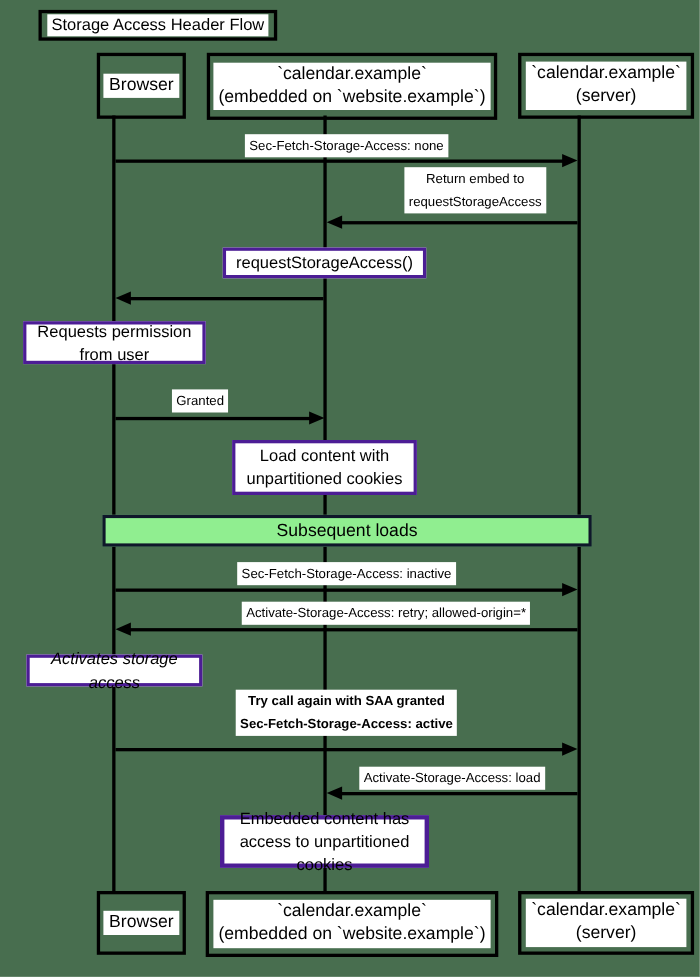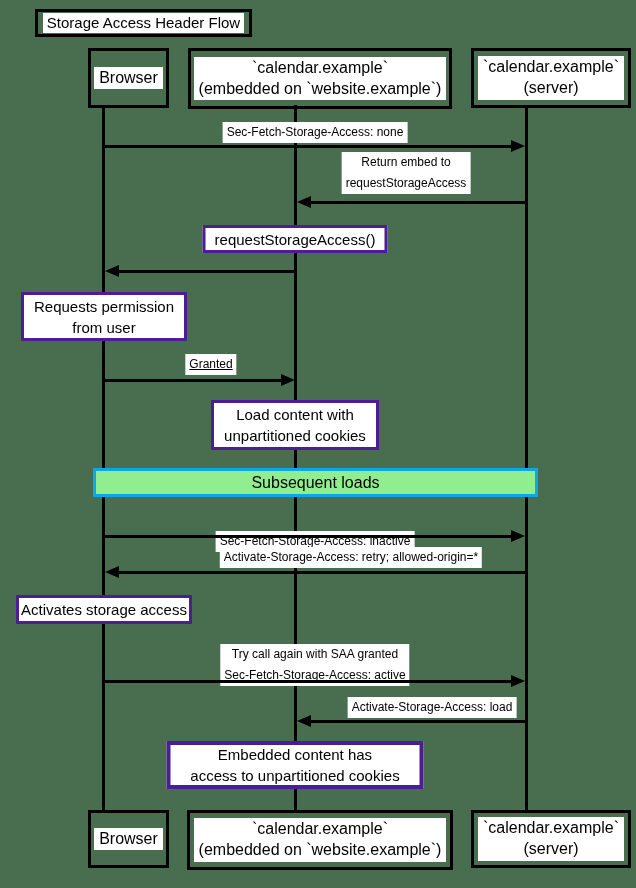--- a/index.html
+++ b/index.html
@@ -75,21 +75,21 @@
     width: 0; height: 0;
     border-top: 6px solid transparent;
     border-bottom: 6px solid transparent;
   }
   .head.right { right: -13px; border-left: 14px solid #000; }
   .head.left  { left: -13px;  border-right: 14px solid #000; }
 
   
   .band {
     position: absolute;
-    border: 3px solid #0ea5e9;
+    border: 3px solid #0f172a;
     display: flex; align-items: center; justify-content: center;
     font-size: 16px;
     background: #90EE90;
   }
 </style>
 </head>
 <body>
 
 <div id="stage" style="background: rgb(72, 110, 79);">
 
@@ -111,70 +111,70 @@
   <div class="pbox" style="left:446px; top:48px; width:160px; height:60px;">
     <span class="wlbl">`calendar.example`
 (server)</span>
   </div>
 
   <div class="msg" style="left:315px; top:122px;">Sec-Fetch-Storage-Access: none</div>
   <div class="arrow" style="left:105px; top:145px; width:407px;">
     <span class="head right"></span>
   </div>
 
-  <div class="msg" style="left:406px; top:152px;">Return embed to
+  <div class="msg" style="left:432px; top:152px;">Return embed to
 requestStorageAccess</div>
   <div class="arrow" style="left:310px; top:201px; width:215px;">
     <span class="head left"></span>
   </div>
 
   <div class="note" style="left:295px; top:225px; width:185px; height:28px;">requestStorageAccess()</div>
   <div class="arrow" style="left:118px; top:270px; width:176px;">
     <span class="head left"></span>
   </div>
 
-  <div class="note" style="left:104px; top:292px; width:166px; height:49px;">Requests permission
+  <div class="note" style="left:104px; top:292px; width:166px; height:39px;">Requests permission
 from user</div>
 
-  <div class="msg" style="left:211px; top:354px;text-decoration:underline;">Granted</div>
+  <div class="msg" style="left:182px; top:354px;">Granted</div>
   <div class="arrow" style="left:105px; top:379px; width:177px;">
     <span class="head right"></span>
   </div>
 
   <div class="note" style="left:295px; top:400px; width:168px; height:50px;">Load content with
 unpartitioned cookies</div>
 
   <div class="band" style="left: 93px; top: 468px; width: 445px; height: 29px; background: rgb(144, 238, 144);">
     <span>Subsequent loads</span>
   </div>
 
-  <div class="msg" style="left:315px; top:511px;margin-top:20px;">Sec-Fetch-Storage-Access: inactive</div>
+  <div class="msg" style="left:315px; top:511px;">Sec-Fetch-Storage-Access: inactive</div>
   <div class="arrow" style="left:105px; top:535px; width:407px;">
     <span class="head right"></span>
   </div>
 
   <div class="msg" style="left:315px; top:547px;margin-left:36px;">Activate-Storage-Access: retry; allowed-origin=*</div>
   <div class="arrow" style="left:118px; top:571px; width:407px;">
     <span class="head left"></span>
   </div>
 
-  <div class="note" style="left:104px; top:595px; width:176px; height:29px;">Activates storage access</div>
+  <div class="note" style="left:104px; top:595px; width:160px; height:29px;font-style:italic;">Activates storage access</div>
 
-  <div class="msg" style="left:315px; top:644px;">Try call again with SAA granted
+  <div class="msg" style="left:315px; top:627px;font-weight:bold;">Try call again with SAA granted
 Sec-Fetch-Storage-Access: active</div>
   <div class="arrow" style="left:105px; top:680px; width:407px;">
     <span class="head right"></span>
   </div>
 
-  <div class="msg" style="left:432px; top:697px;">Activate-Storage-Access: load</div>
+  <div class="msg" style="left:411px; top:697px;">Activate-Storage-Access: load</div>
   <div class="arrow" style="left:310px; top:720px; width:215px;">
     <span class="head left"></span>
   </div>
 
-  <div class="note thick" style="left:295px; top:741px; width:257px; height:48px;">Embedded content has
+  <div class="note thick" style="left:295px; top:741px; width:190px; height:48px;">Embedded content has
 access to unpartitioned cookies</div>
 
   <div class="pbox" style="left:63px; top:810px; width:81px; height:58px;">
     <span class="wlbl">Browser</span>
   </div>
   <div class="pbox" style="left:162px; top:810px; width:266px; height:60px;">
     <span class="wlbl">`calendar.example`
 (embedded on `website.example`)</span>
   </div>
   <div class="pbox" style="left:446px; top:810px; width:160px; height:58px;">

